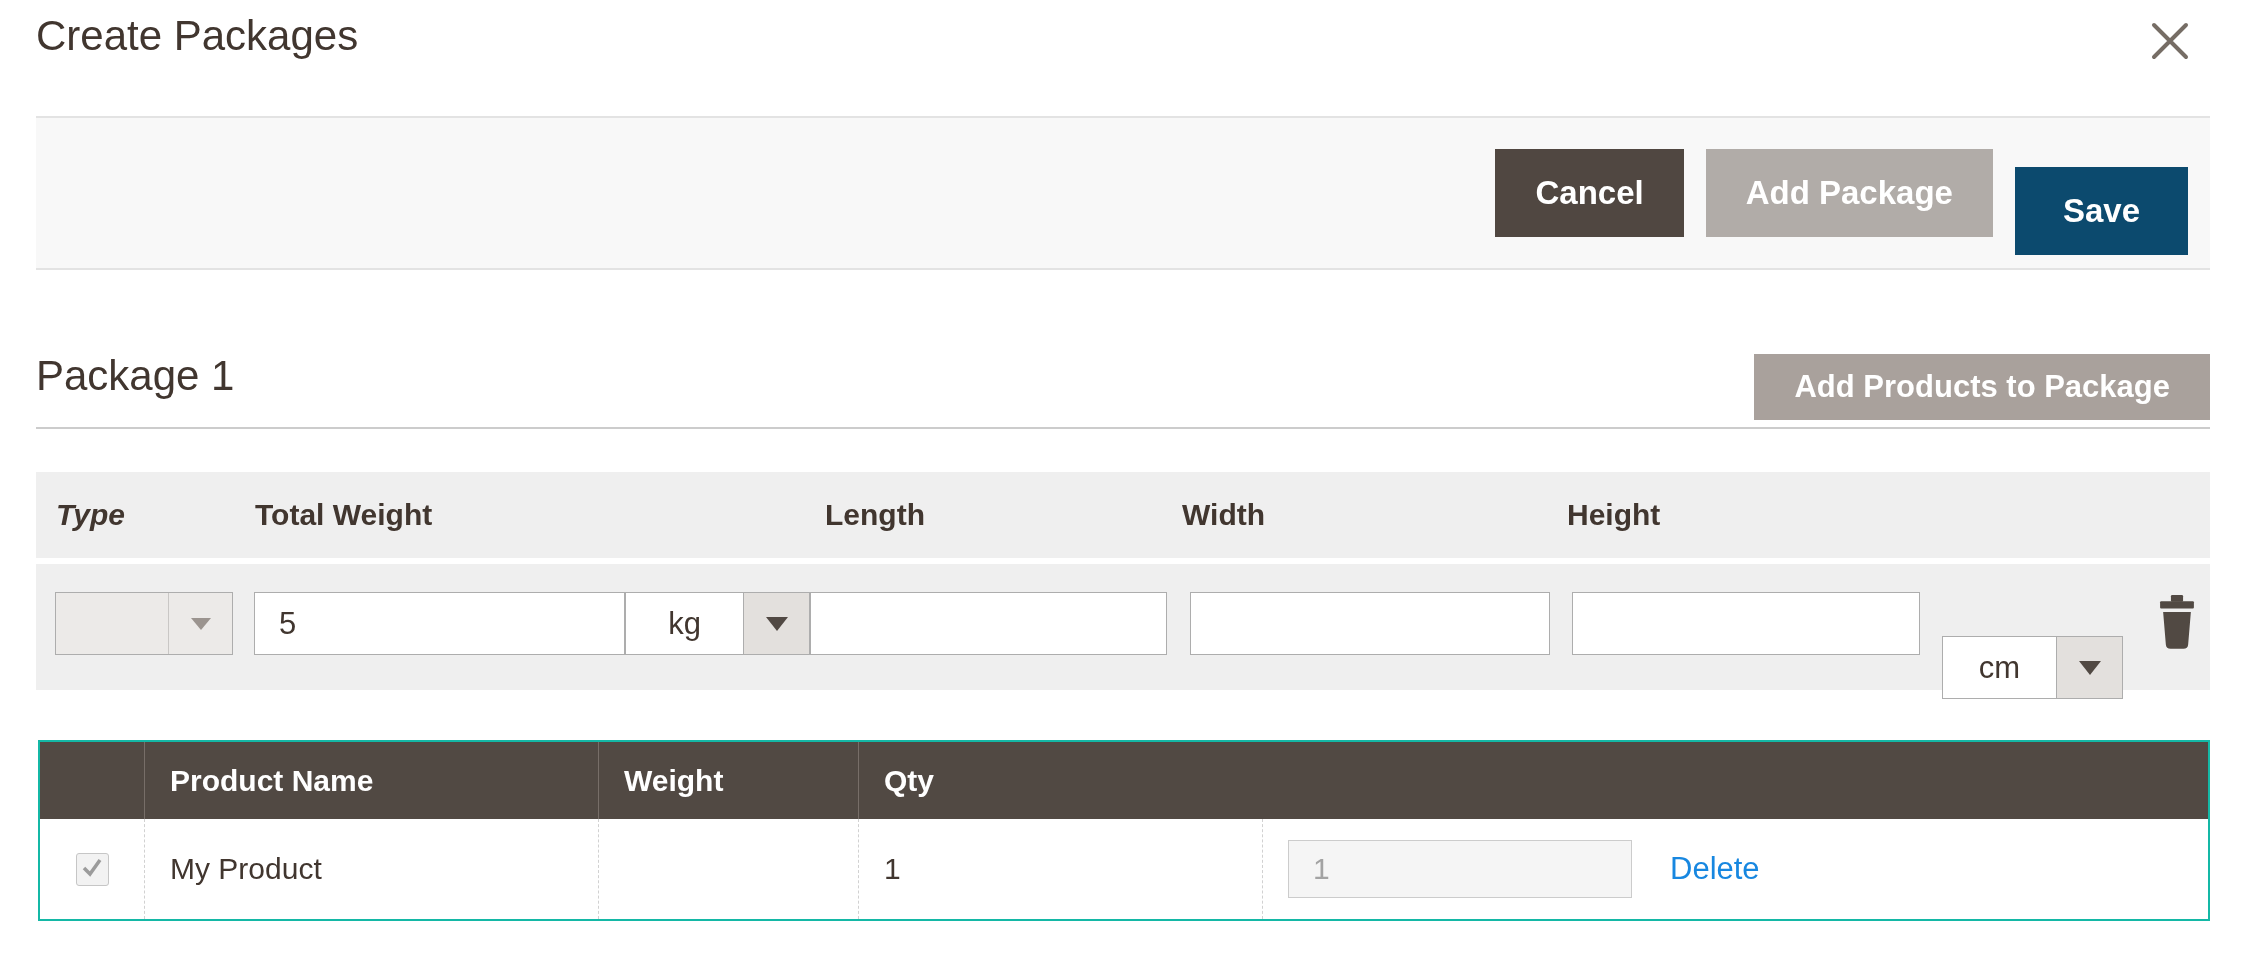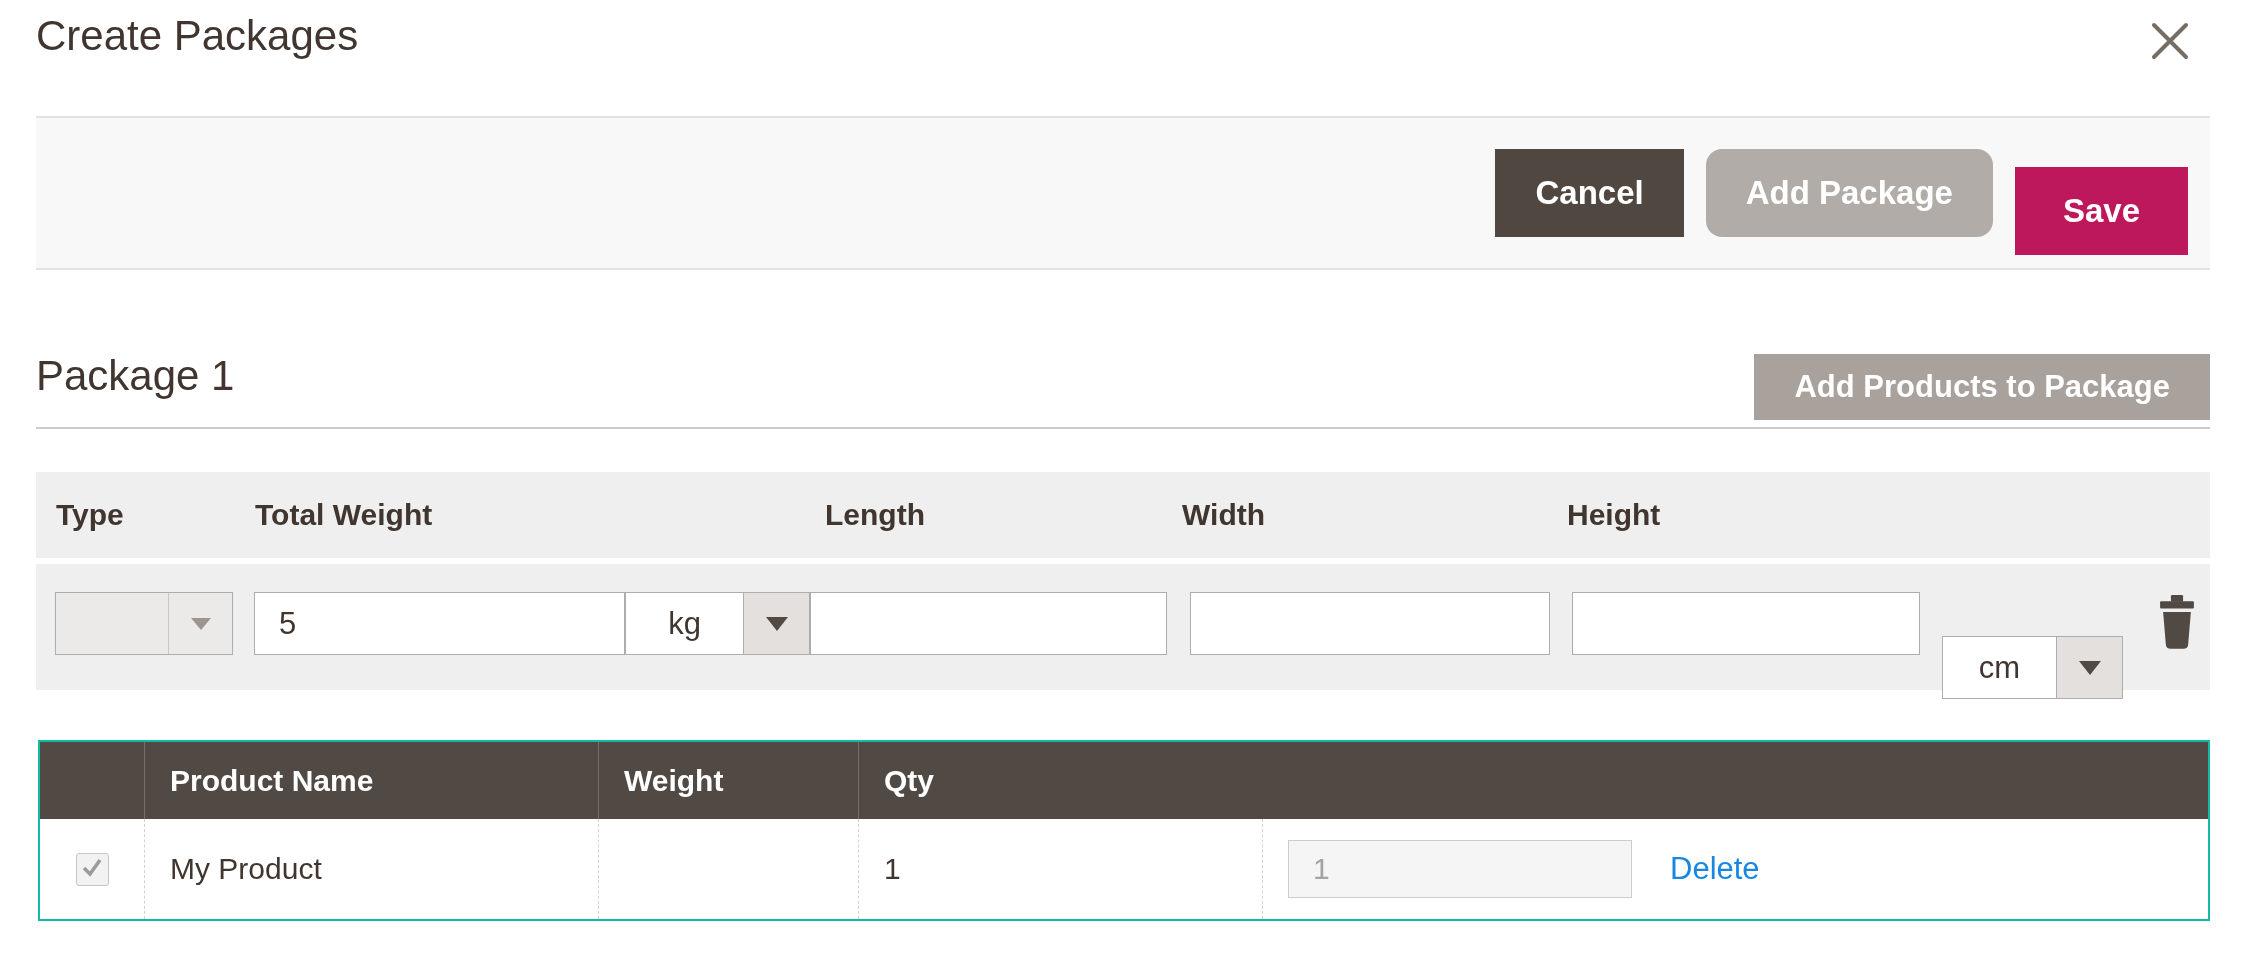--- a/index.html
+++ b/index.html
@@ -13,33 +13,33 @@
     background:none; border:none; cursor:pointer; }
   .close-btn svg { width:48px; height:48px; }
 
   
   .toolbar { position:absolute; left:36px; top:116px; width:2174px; height:154px;
     background:#f8f8f8; border-top:2px solid #e3e3e3; border-bottom:2px solid #e3e3e3;
     display:flex; align-items:center; justify-content:flex-end; gap:22px; padding-right:22px; }
   .btn { height:88px; border:none; cursor:pointer; color:#fff; font-weight:600;
     font-size:33px; font-family:inherit; padding:8px 40px; }
   .btn-cancel { background:#504741; }
-  .btn-gray   { background:#b1aca8;border-radius:16px; }
-  .btn-save   { background:#be185d; padding:8px 48px;margin-top:36px; }
+  .btn-gray   { background:#b1aca8; }
+  .btn-save   { background:#0c4a6e; padding:8px 48px;margin-top:36px; }
 
   
   .pkg-title { position:absolute; left:36px; top:352px; font-size:42px; font-weight:400; color:#41362f; }
   .btn-add-products { position:absolute; right:46px; top:354px; height:66px; background:#a9a19c;
     border:none; cursor:pointer; color:#fff; font-weight:600; font-size:31px; font-family:inherit; padding:8px 40px; }
   .pkg-divider { position:absolute; left:36px; top:427px; width:2174px; height:2px; background:#cccccc; }
 
   
   .dim-head { position:absolute; left:36px; top:472px; width:2174px; height:86px; background:#efefef; }
   .dim-head span { position:absolute; top:0; line-height:86px; font-size:30px; font-weight:600; color:#41362f; }
-  .lbl-type   { left:20px; }
+  .lbl-type   { left:20px;font-style:italic; }
   .lbl-weight { left:219px; }
   .lbl-length { left:789px; }
   .lbl-width  { left:1146px; }
   .lbl-height { left:1531px; }
 
   .dim-row { position:absolute; left:36px; top:564px; width:2174px; height:126px; background:#efefef; }
   .dim-row > * { position:absolute; top:28px; height:63px; }
 
   .text-input { border:1px solid #adadad; background:#fff; font-size:31px; color:#41362f;
     font-family:inherit; padding:0 0 0 24px; outline:none; }

